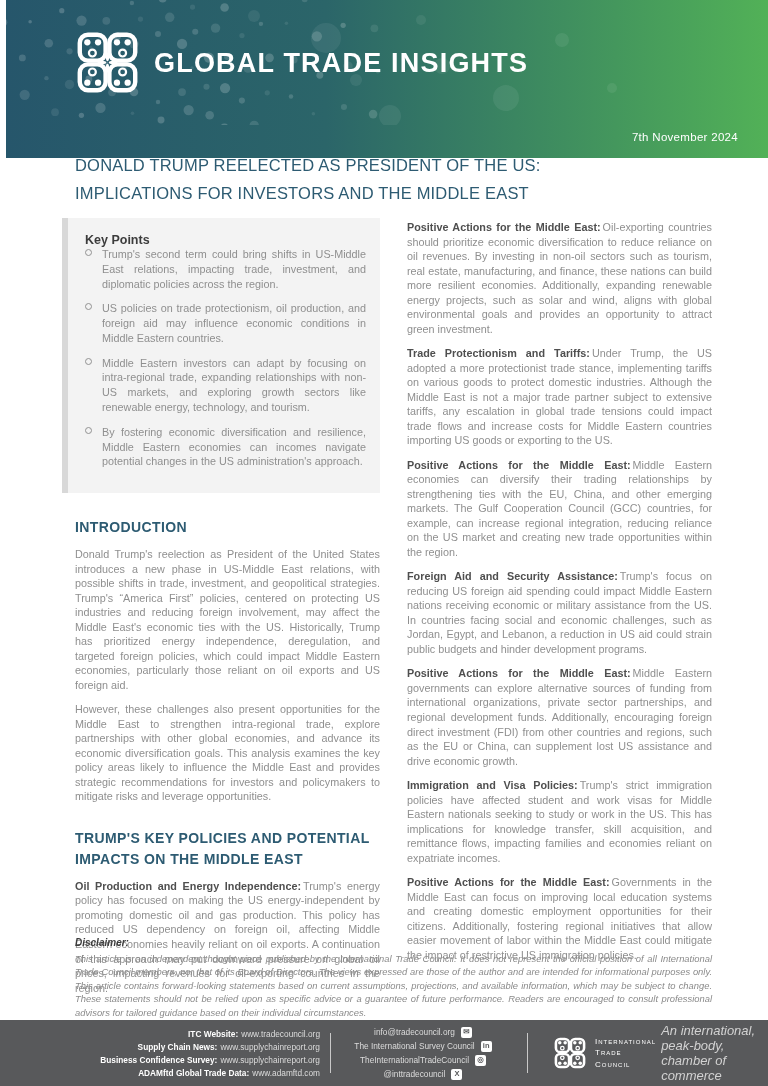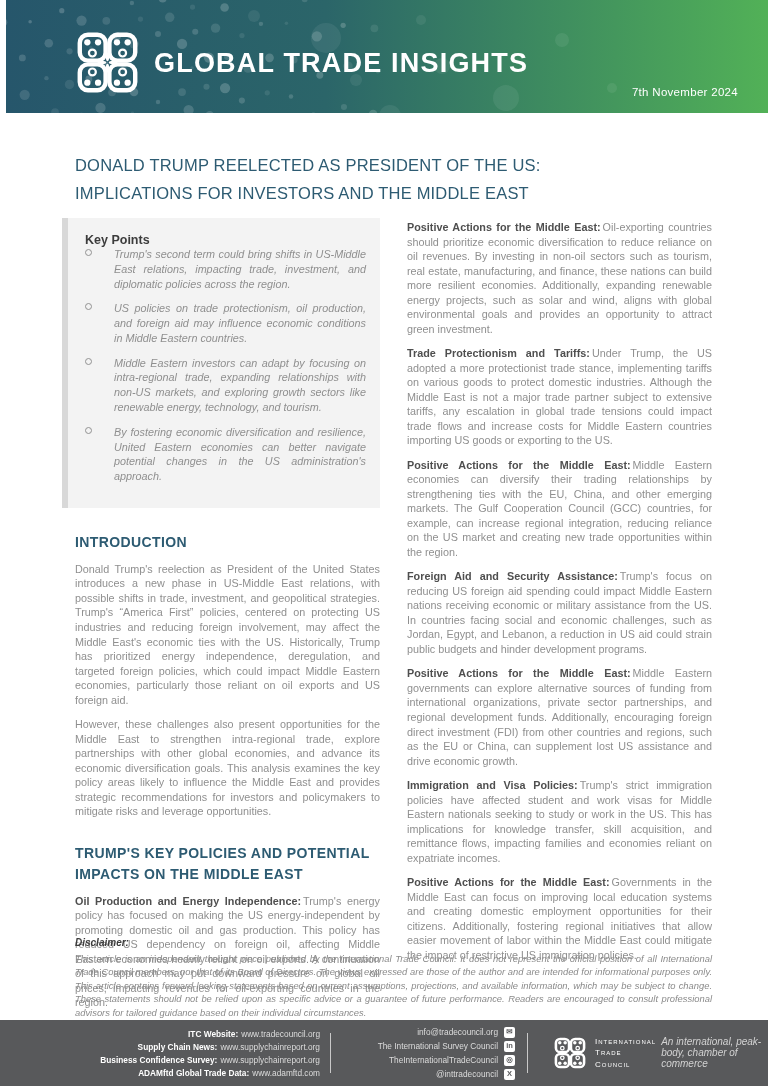--- a/index.html
+++ b/index.html
@@ -1,66 +1,66 @@
 <!DOCTYPE html>
 <html><head>
 <meta charset="utf-8">
 <style>
   * { margin:0; padding:0; box-sizing:border-box; }
   body { background:#e8e8e8; font-family:"Liberation Sans", sans-serif; }
   .page { position:relative; width:768px; height:1086px; background:#ffffff; margin:0 auto; overflow:hidden; }
 
   
-  .header { position:absolute; left:6px; top:0; right:0; height:113px;
+  .header { position:absolute; left:6px; top:0; right:0; height:158px;
             background:linear-gradient(90deg,#26566b 0%, #2b6569 42%, #3d8a60 70%, #52b157 100%); overflow:hidden; }
   .header svg.dots { position:absolute; left:0; top:0; }
   .header-logo { position:absolute; left:70px; top:31px; width:63px; height:63px; }
   .brand { position:absolute; left:148px; top:48px; font-size:27px; font-weight:bold; color:#ffffff; letter-spacing:1.2px; }
   .issue-date { position:absolute; right:30px; bottom:15px; font-size:11.5px; color:#ffffff; letter-spacing:0.3px; }
 
   
   .article-title { position:absolute; left:75px; top:151px; width:630px;
                    font-size:16.5px; font-weight:normal; color:#2d5b72; line-height:1.7; letter-spacing:0.2px; }
 
   
   .columns { position:absolute; left:75px; top:218px; width:637px; display:flex; gap:27px; }
   .col { width:305px; }
 
   .key-points { margin-left:-13px; background:#f3f3f3; border-left:6px solid #d8d8d8; padding:15px 14px 14px 17px; }
   .key-points h3 { font-size:12.5px; color:#3c3c3c; }
   .key-points ul { list-style:none; }
-  .key-points li { display:flex; gap:22px; margin-bottom:10px; font-size:10.8px; line-height:1.37; color:#8f8f8f; text-align:justify;font-style:italic; }
+  .key-points li { display:flex; gap:10px; margin-bottom:10px; font-size:10.8px; line-height:1.37; color:#8f8f8f; text-align:justify; }
   .kp-bullet { flex:none; width:7px; height:7px; border:1.6px solid #929292; border-radius:50%; margin-top:2px; }
 
   .section-heading { font-size:14px; font-weight:bold; color:#2d5b72; letter-spacing:0.4px; line-height:1.5; margin:24px 0 9px; }
   .col-right .body:first-child { margin-top:2px; }
   p.body { font-size:10.8px; line-height:1.345; color:#8f8f8f; text-align:justify; margin-bottom:10px; }
   p.body b.lead { color:#4f4f4f; margin-right:2px; }
 
   
   .disclaimer { position:absolute; left:75px; top:937px; width:637px; }
   .disclaimer-label { font-size:10px; font-weight:bold; font-style:italic; color:#3d3d3d; margin-bottom:4px; }
   .disclaimer-text { font-size:9.4px; font-style:italic; color:#8a8a8a; line-height:1.43; text-align:justify; }
 
   
   .footer { position:absolute; left:0; right:0; bottom:0; height:66px; background:#58595b;
             display:flex; align-items:center; color:#ffffff; }
   .f-col1 { width:330px; display:flex; flex-direction:column; gap:3px; align-items:flex-end; padding-right:10px; }
   .f-link { font-size:8.3px; color:#dcdcdc; }
   .f-link b { color:#ffffff; margin-right:3px; }
   .f-div { width:1px; height:40px; background:#c9c9c9; flex:none; }
-  .f-col2 { width:196px; display:flex; flex-direction:column; gap:3px; align-items:flex-end; padding-right:12px; }
+  .f-col2 { width:196px; display:flex; flex-direction:column; gap:3px; align-items:center; padding-right:12px; }
   .f-social { display:flex; align-items:center; gap:6px; font-size:8.3px; color:#dcdcdc; }
   .f-icon { width:11px; height:11px; border-radius:2px; background:#ffffff; color:#58595b;
             display:flex; align-items:center; justify-content:center; font-size:7.5px; font-weight:bold; line-height:1; }
   .f-col3 { flex:1; padding-left:26px; display:flex; gap:5px; }
   .f-org-row { display:flex; align-items:center; gap:9px; }
   .footer-logo { width:32px; height:32px; }
   .f-org-name div { font-size:8px; letter-spacing:1px; font-variant:small-caps; color:#ffffff; line-height:1.45; }
-  .f-tagline { font-size:10px; font-style:italic; color:#d2d2d2; }
+  .f-tagline { font-size:13px; font-style:italic; color:#d2d2d2; }
 </style>
 </head>
 <body>
 
 <div class="page">
 
   <div class="header">
     <svg class="dots" width="762" height="125" viewBox="0 0 762 125">
         <circle cx="186" cy="68" r="1.8" fill="#ffffff" opacity="0.090"></circle>
         <circle cx="176.0416305603426" cy="92.04163056034261" r="3.8833333333333337" fill="#ffffff" opacity="0.125"></circle>
@@ -293,21 +293,21 @@
           <li>
               <span class="kp-bullet"></span>
               <span>US policies on trade protectionism, oil production, and foreign aid may influence economic conditions in Middle Eastern countries.</span>
             </li>
           <li>
               <span class="kp-bullet"></span>
               <span>Middle Eastern investors can adapt by focusing on intra-regional trade, expanding relationships with non-US markets, and exploring growth sectors like renewable energy, technology, and tourism.</span>
             </li>
           <li>
               <span class="kp-bullet"></span>
-              <span>By fostering economic diversification and resilience, United Eastern economies can better navigate potential changes in the US administration's approach.</span>
+              <span>By fostering economic diversification and resilience, Middle Eastern economies can incomes navigate potential changes in the US administration's approach.</span>
             </li>
         </ul>
       </div>
 
       <h2 class="section-heading">INTRODUCTION</h2>
       <p class="body">Donald Trump's reelection as President of the United States introduces a new phase in US-Middle East relations, with possible shifts in trade, investment, and geopolitical strategies. Trump's “America First” policies, centered on protecting US industries and reducing foreign involvement, may affect the Middle East's economic ties with the US. Historically, Trump has prioritized energy independence, deregulation, and targeted foreign policies, which could impact Middle Eastern economies, particularly those reliant on oil exports and US foreign aid.</p>
       <p class="body">However, these challenges also present opportunities for the Middle East to strengthen intra-regional trade, explore partnerships with other global economies, and advance its economic diversification goals. This analysis examines the key policy areas likely to influence the Middle East and provides strategic recommendations for investors and policymakers to mitigate risks and leverage opportunities.</p>
 
       <h2 class="section-heading">TRUMP'S KEY POLICIES AND POTENTIAL IMPACTS ON THE MIDDLE EAST</h2>
       <p class="body">

